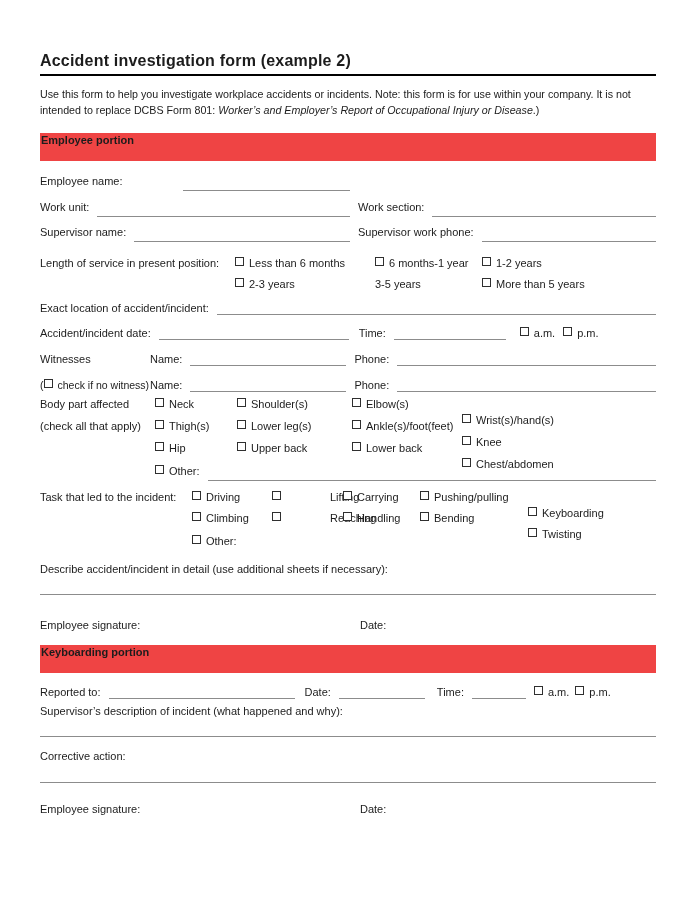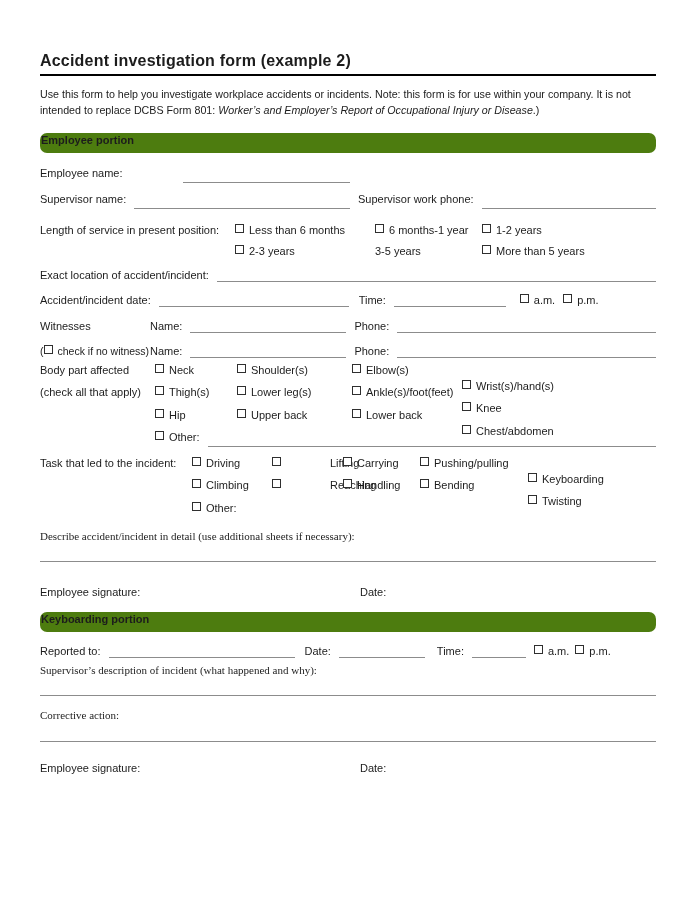--- a/index.html
+++ b/index.html
@@ -10,22 +10,22 @@
     overflow:hidden;
   }
   .content { position:absolute; left:40px; top:0; width:616px; }
 
   .title { margin-top:52px; font-size:16px; font-weight:bold; line-height:17px; letter-spacing:.2px; }
   .title-rule { border-bottom:2px solid #000; margin-top:5px; }
   .intro { margin-top:11px; font-size:10.7px; line-height:15.5px; }
   .it { font-style:italic; }
 
   .section-bar {
-    margin-top:15px; background:#4d7c0f; font-weight:bold;
-    height:20px; line-height:15px; padding:0 0 1px 1px;border-radius:7px;
+    margin-top:15px; background:#ef4444; font-weight:bold;
+    height:28px; line-height:15px; padding:0 0 1px 1px;
   }
   .section-bar.sup { margin-top:13px; }
 
   .frow { display:flex; align-items:flex-end; height:21px; margin-top:4.5px; white-space:nowrap; }
   .lbl { line-height:14px; display:inline-block; }
   .line { border-bottom:1px solid #8c8c8c; height:17px; margin-left:8px; }
   .fill { flex:1 1 auto; }
   .half-l { display:flex; width:310px; }
   .half-r { display:flex; flex:1 1 auto; margin-left:8px; }
   .ml60 { margin-left:60px; }
@@ -48,21 +48,21 @@
   .grid-row { display:flex; align-items:flex-start; height:20px; margin-top:2.4px; white-space:nowrap; }
   .bp1 { width:82px; flex:0 0 82px; }
   .bp2 { width:115px; flex:0 0 115px; }
   .bp3 { width:110px; flex:0 0 110px; }
   .tk1 { width:80px; flex:0 0 80px; }
   .tk2 { width:71px; flex:0 0 71px;gap:44px; }
   .tk3 { width:77px; flex:0 0 77px; }
   .tk4 { width:108px; flex:0 0 108px; }
   .flexfill { flex:1 1 auto;margin-top:16px; }
 
-  .plain-label { margin-top:7px; line-height:16px;font-family:Liberation Serif, serif; }
+  .plain-label { margin-top:7px; line-height:16px; }
   .write-line { border-bottom:1.5px solid #8c8c8c; height:0; }
   .mt17 { margin-top:17px; }
   .mt18 { margin-top:18px; }
   .mt16 { margin-top:16px; }
   .mt12 { margin-top:12px; }
   .mt11 { margin-top:11px; }
   .mt9 { margin-top:9px; }
   .mt7 { margin-top:7px; }
   .mt6 { margin-top:6px; }
   .mt5 { margin-top:5px; }
@@ -93,20 +93,30 @@
 
     <div class="section-bar">Employee portion</div>
 
     <div class="frow mt9">
       <div class="half-l">
         <span class="lbl">Employee name:</span>
         <span class="line fill ml60"></span>
       </div>
     </div>
 
+    <div class="frow">
+      <div class="half-l">
+        <span class="lbl">Work unit:</span>
+        <span class="line fill"></span>
+      </div>
+      <div class="half-r">
+        <span class="lbl">Work section:</span>
+        <span class="line fill"></span>
+      </div>
+    </div>
 
     <div class="frow">
       <div class="half-l">
         <span class="lbl">Supervisor name:</span>
         <span class="line fill"></span>
       </div>
       <div class="half-r">
         <span class="lbl">Supervisor work phone:</span>
         <span class="line fill"></span>
       </div>

